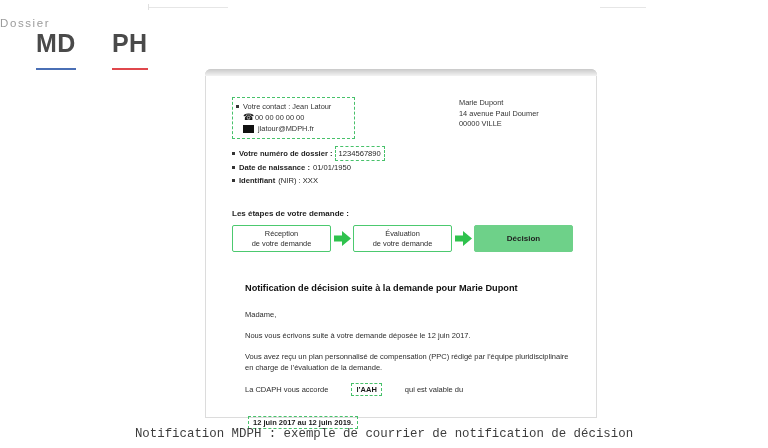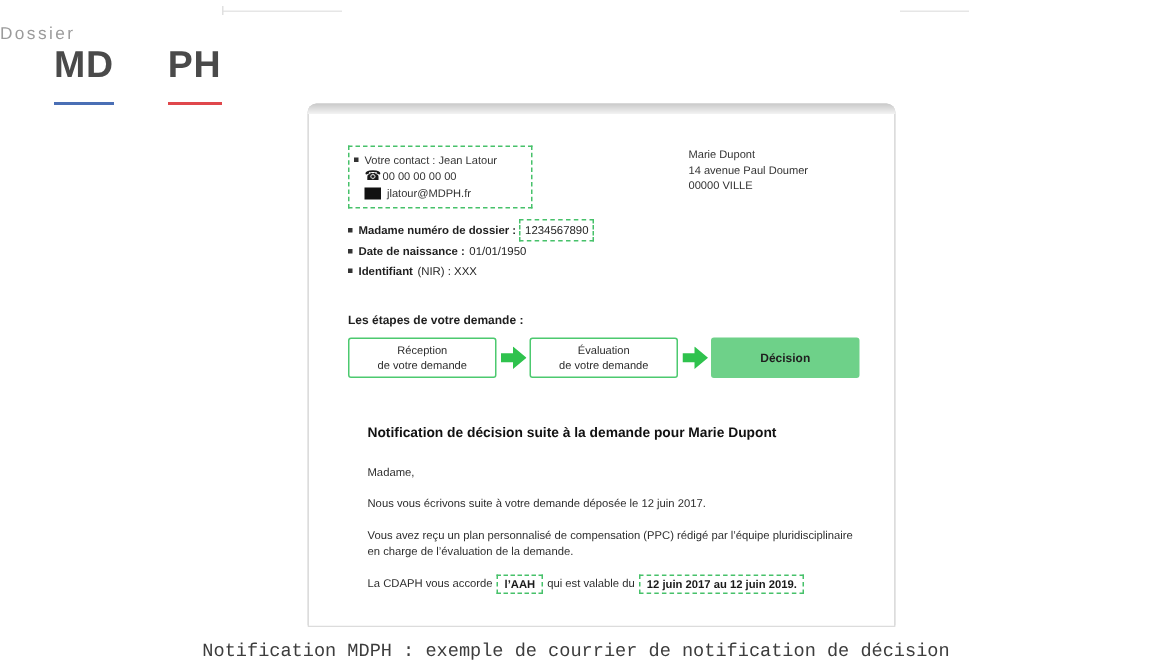--- a/index.html
+++ b/index.html
@@ -244,23 +244,24 @@
   }
   .letter p {
     margin: 0 0 10px 0;
     font-size: 7.5px;
     line-height: 11px;
     color: #2d2d2d;
   }
   .letter p.last {
     margin-bottom: 0;
     display: flex;
-    align-items: flex-start;
+    align-items: center;
     flex-wrap: wrap;
     white-space: nowrap;
+    gap: 20px;
   }
   .hl {
     border: 1px dashed #47c16a;
     padding: 1px 4px;
     font-weight: bold;
     color: #1a1a1a;
     margin: 0 3px;
     display: inline-block;
     line-height: 9px;
   }
@@ -310,21 +311,21 @@
 
     <div class="addressee">
       <div>Marie Dupont</div>
       <div>14 avenue Paul Doumer</div>
       <div>00000 VILLE</div>
     </div>
 
     <div class="info-list">
       <div class="info-line">
         <span class="sq-bullet"></span>
-        <span>Madame numéro de dossier :</span>
+        <span>Votre numéro de dossier :</span>
         <span class="dash-box">1234567890</span>
       </div>
       <div class="info-line">
         <span class="sq-bullet"></span>
         <span>Date de naissance :</span>
         <span class="val" style="margin-left:3px">01/01/1950</span>
       </div>
       <div class="info-line">
         <span class="sq-bullet"></span>
         <span>Identifiant</span>

